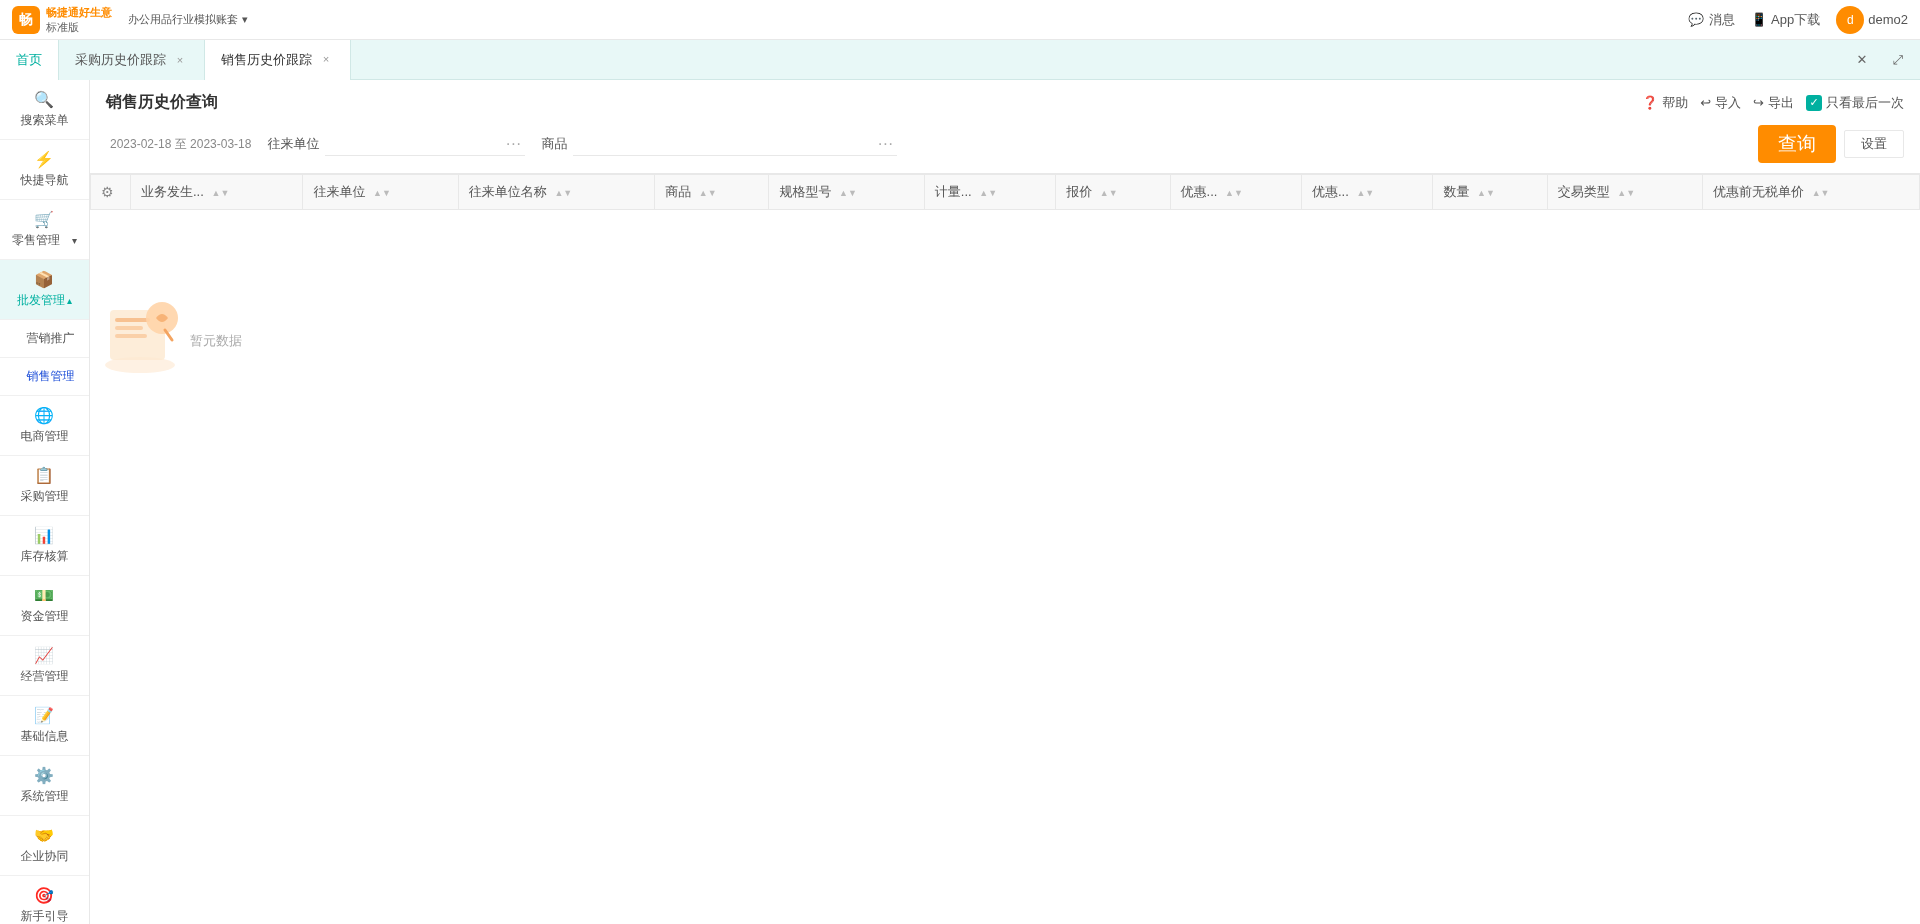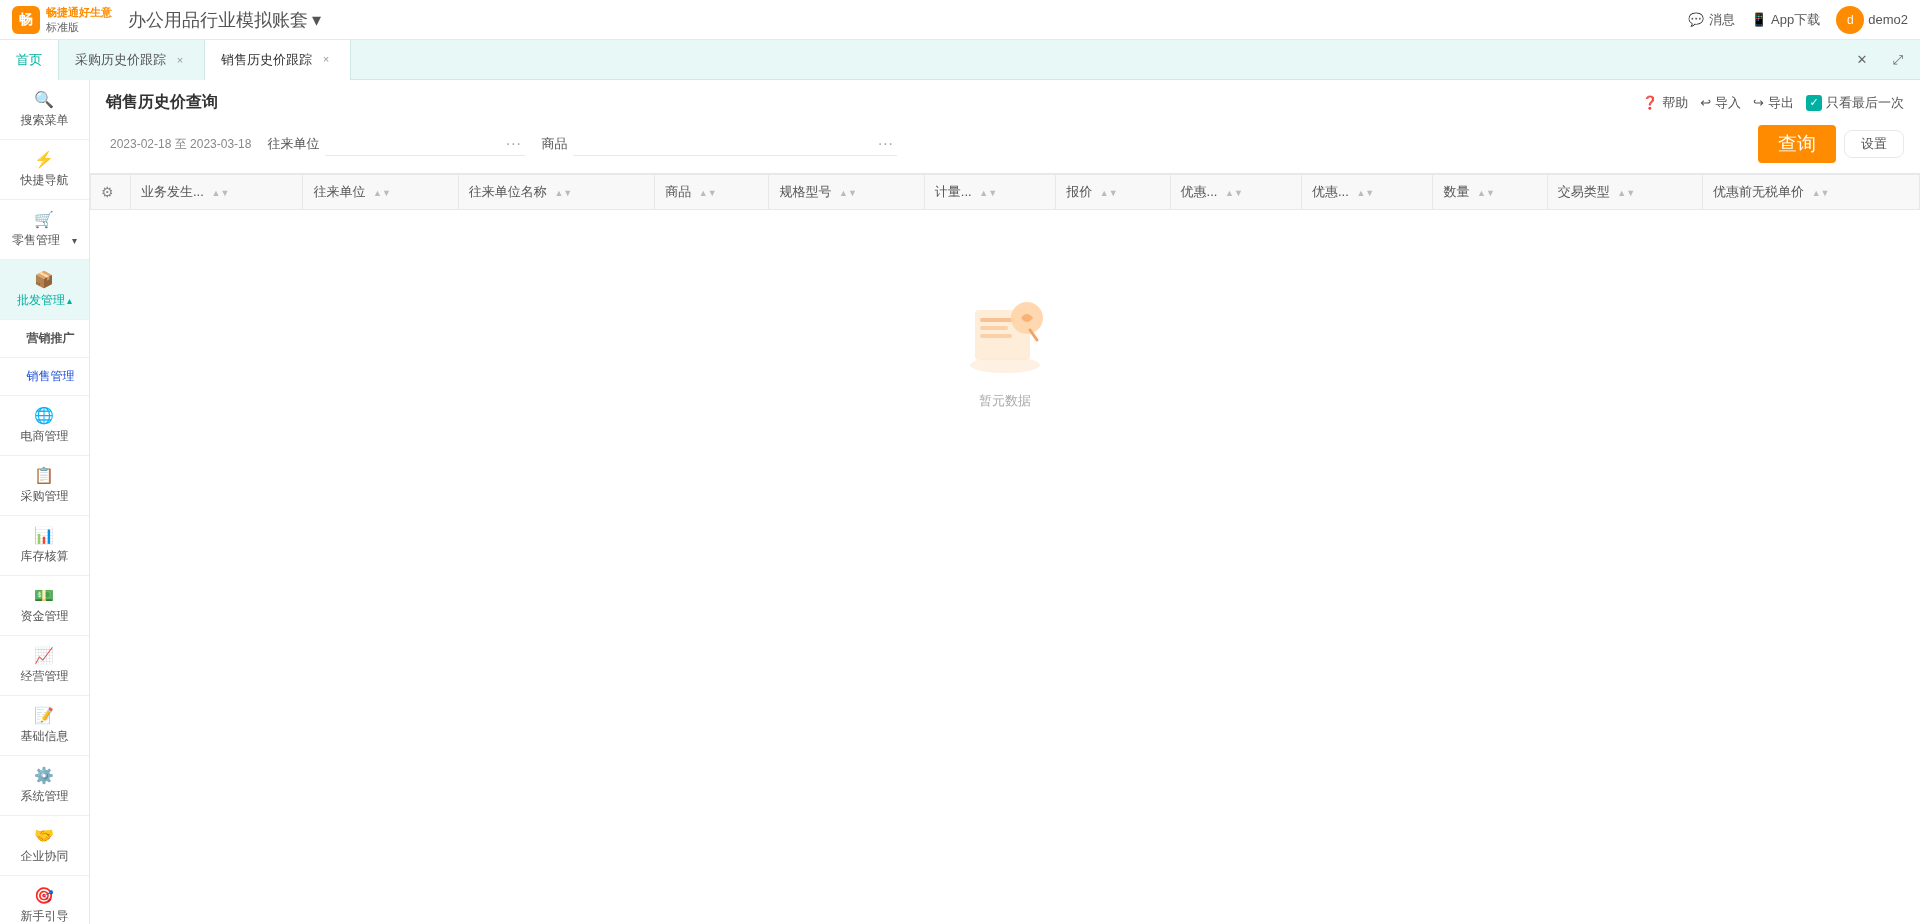--- a/index.html
+++ b/index.html
@@ -5,21 +5,21 @@
     * { margin: 0; padding: 0; box-sizing: border-box; }
     body { font-family: 'Microsoft YaHei', sans-serif; font-size: 13px; background: #f5f5f5; color: #333; width: 1920px; height: 924px; overflow: hidden; display: flex; flex-direction: column; }
 
     
     .topbar { height: 40px; background: #fff; border-bottom: 1px solid #e8e8e8; display: flex; align-items: center; justify-content: space-between; padding: 0 12px; flex-shrink: 0; }
     .topbar-left { display: flex; align-items: center; gap: 8px; }
     .logo-area { display: flex; align-items: center; gap: 6px; }
     .logo-icon { width: 28px; height: 28px; background: #ff8c00; border-radius: 6px; display: flex; align-items: center; justify-content: center; color: #fff; font-size: 14px; font-weight: bold; }
     .logo-text { font-size: 11px; color: #666; line-height: 1.3; }
     .logo-text .line1 { color: #ff8c00; font-weight: bold; }
-    .app-selector { display: flex; align-items: center; gap: 4px; color: #555; font-size: 18px; cursor: pointer; padding: 4px 8px; border-radius: 4px; }
+    .app-selector { display: flex; align-items: center; gap: 4px; color: #555; font-size: 11px; cursor: pointer; padding: 4px 8px; border-radius: 4px; }
     .topbar-right { display: flex; align-items: center; gap: 16px; color: #555; font-size: 13px; }
     .topbar-right-item { display: flex; align-items: center; gap: 4px; cursor: pointer; }
     .avatar { width: 28px; height: 28px; background: #ff8c00; border-radius: 50%; display: flex; align-items: center; justify-content: center; color: #fff; font-size: 12px; }
 
     
     .tabbar { height: 40px; background: #e8f8f7; display: flex; align-items: center; padding: 0 0; flex-shrink: 0; border-bottom: 1px solid #d0e8e6; }
     .tab { height: 40px; padding: 0 16px; display: flex; align-items: center; gap: 6px; cursor: pointer; font-size: 13px; color: #555; border-right: 1px solid #d0e8e6; position: relative; }
     .tab.home { background: #fff; color: #00b0a0; font-weight: 500; }
     .tab.active { background: #fff; color: #333; font-family: Liberation Mono, monospace; }
     .tab.inactive { background: #e8f8f7; color: #555; }
@@ -52,33 +52,33 @@
     .filter-row { display: flex; align-items: center; gap: 16px; flex-wrap: wrap; }
     .filter-group { display: flex; align-items: center; gap: 6px; }
     .filter-label { color: #555; font-size: 13px; white-space: nowrap; }
     .date-btn { padding: 3px 8px; border-radius: 4px; cursor: pointer; font-size: 12px; color: #555; border: 1px solid transparent; }
     .date-btn.active { background: #ff8c00; color: #fff; border-color: #ff8c00; border-radius: 12px; padding: 2px 10px; }
     .date-range { font-size: 12px; color: #888; margin-left: 4px; }
     .filter-input-wrap { display: flex; align-items: center; min-width: 200px; border-bottom: 1px solid #e8e8e8; padding: 2px 4px; }
     .filter-input { border: none; outline: none; font-size: 13px; color: #333; flex: 1; background: transparent; min-width: 150px; }
     .filter-input-dots { color: #aaa; font-size: 16px; cursor: pointer; }
     .search-btn { background: #ff8c00; color: #fff; border: none; padding: 6px 20px; border-radius: 4px; cursor: pointer; font-size: 19px; font-weight: 500; }
-    .settings-btn { background: #fff; color: #555; border: 1px solid #e8e8e8; padding: 4px 16px; border-radius: 8px; cursor: pointer; font-size: 13px; }
+    .settings-btn { background: #fff; color: #555; border: 1px solid #e8e8e8; padding: 4px 16px; border-radius: 2px; cursor: pointer; font-size: 13px; }
     .filter-right { margin-left: auto; display: flex; align-items: center; gap: 8px; }
 
     
     .table-wrap { flex: 1; overflow: auto; }
     .data-table { width: 100%; border-collapse: collapse; font-size: 13px; }
     .data-table th { background: #f8f8f8; border: 1px solid #e8e8e8; padding: 8px 10px; font-weight: 500; color: #555; white-space: nowrap; cursor: pointer; user-select: none; text-align: left; }
     .data-table th .sort-icons { display: inline-flex; flex-direction: column; margin-left: 4px; font-size: 9px; color: #bbb; vertical-align: middle; }
     .settings-col { width: 40px; text-align: center; }
     .settings-col-btn { cursor: pointer; color: #888; font-size: 14px; }
 
     
-    .empty-state { display: flex; flex-direction: column; align-items: center; justify-content: space-between; flex: 1; padding: 80px 0; }
+    .empty-state { display: flex; flex-direction: row; align-items: center; justify-content: flex-start; flex: 1; padding: 80px 0; }
     .empty-illustration { width: 100px; height: 90px; position: relative; margin-bottom: 12px; }
     .empty-text { color: #aaa; font-size: 13px; }
   </style>
 </head>
 <body>
 
 <div class="topbar">
   <div class="topbar-left">
     <div class="logo-area">
       <div class="logo-icon">畅</div>
@@ -148,21 +148,21 @@
         <span style="font-size:10px;">▾</span>
       </div>
     </div>
     <div class="sidebar-item active">
       <div class="sidebar-icon">📦</div>
       <div style="display:flex;align-items:center;justify-content:center;gap:2px;">
         <span>批发管理</span>
         <span style="font-size:10px;">▴</span>
       </div>
     </div>
-    <div class="sidebar-item" style="padding-left:16px;font-weight:bold;">
+    <div class="sidebar-item" style="padding-left:16px;">
       <div>营销推广</div>
     </div>
     <div class="sidebar-item" style="padding-left:16px;color:#1d4ed8;">
       <div>销售管理</div>
     </div>
     <div class="sidebar-item">
       <div class="sidebar-icon">🌐</div>
       <div>电商管理</div>
     </div>
     <div class="sidebar-item">

